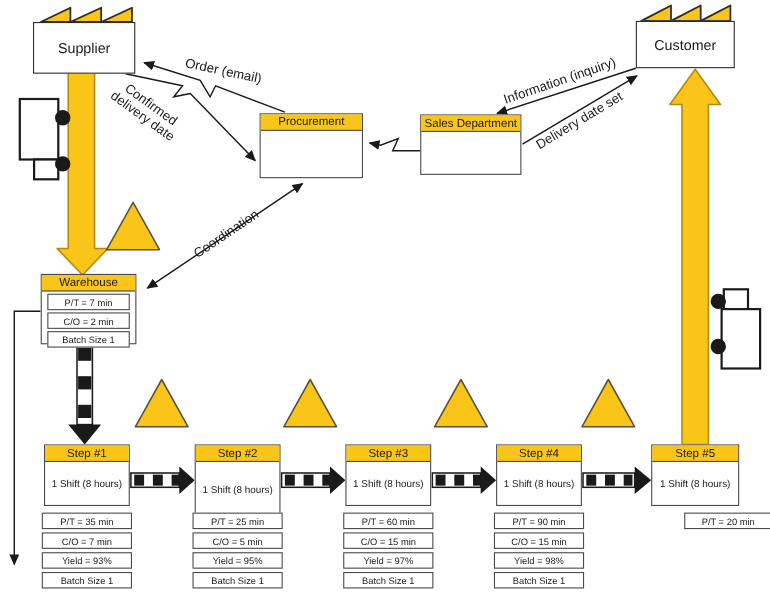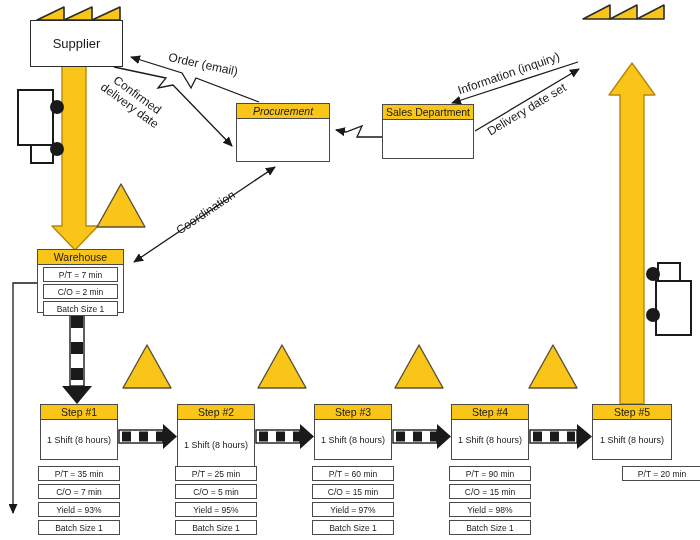--- a/index.html
+++ b/index.html
@@ -131,22 +131,25 @@
       <path d="M578,62 L452,103" marker-end="url(#ah)"></path>
       <path d="M475,131 L579,69" marker-end="url(#ah)"></path>
       <path d="M134,262 L275,167" marker-start="url(#ah)" marker-end="url(#ah)"></path>
       <path d="M37,283 L13,283 L13,513" marker-end="url(#ah)"></path>
     </g>
   </svg>
 
   <div class="abs factory-box" style="left:30px;top:20px;width:93px;height:47px;">
     <span>Supplier</span>
   </div>
-
-  <div class="abs dept-box" style="left:236px;top:103px;width:94px;height:59px;font-style:italic;">
+  <div class="abs factory-box" style="left:578px;top:19px;width:90px;height:43px;">
+    <span>Customer</span>
+  </div>
+
+  <div class="abs dept-box" style="left:236px;top:103px;width:94px;height:59px;">
     <div class="ybar" style="height:14px;">Procurement</div>
   </div>
 
   <div class="abs dept-box" style="left:382px;top:104px;width:92px;height:55px;">
     <div class="ybar" style="height:14px;">Sales Department</div>
   </div>
 
   <div class="abs dept-box" style="left:37px;top:249px;width:87px;height:64px;">
     <div class="ybar" style="height:14px;">Warehouse</div>
     <div class="abs" style="left:5px;top:17px;width:75px;">

